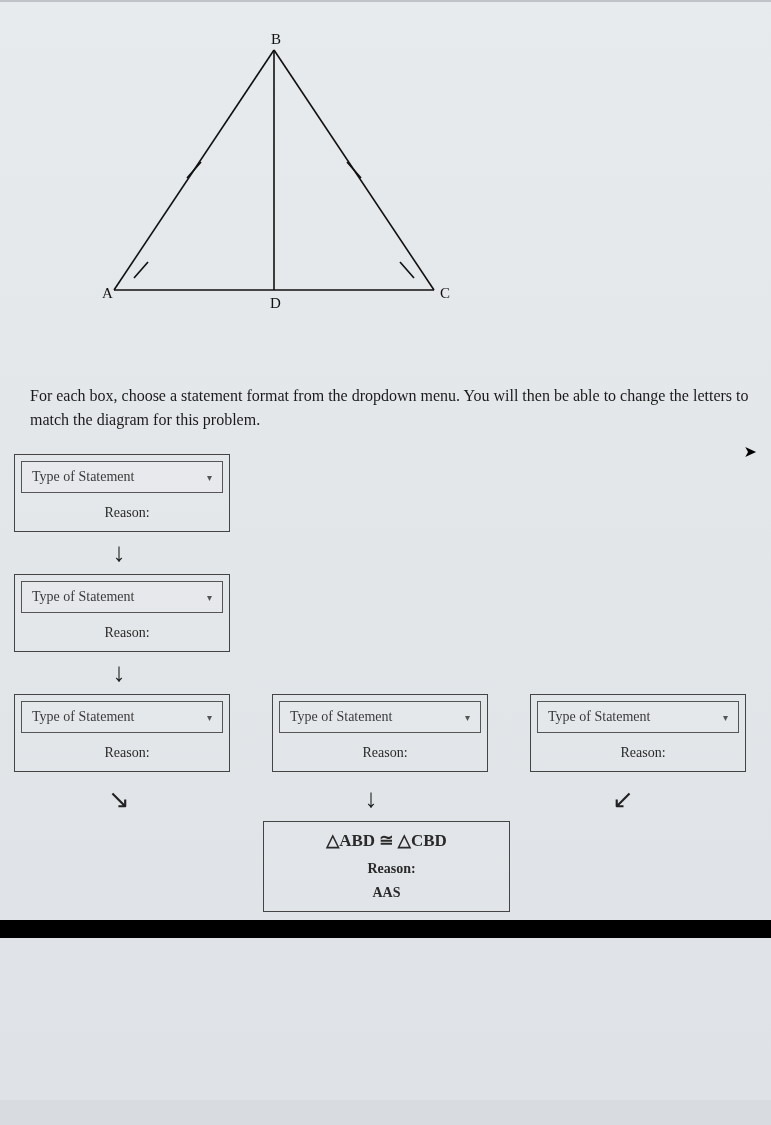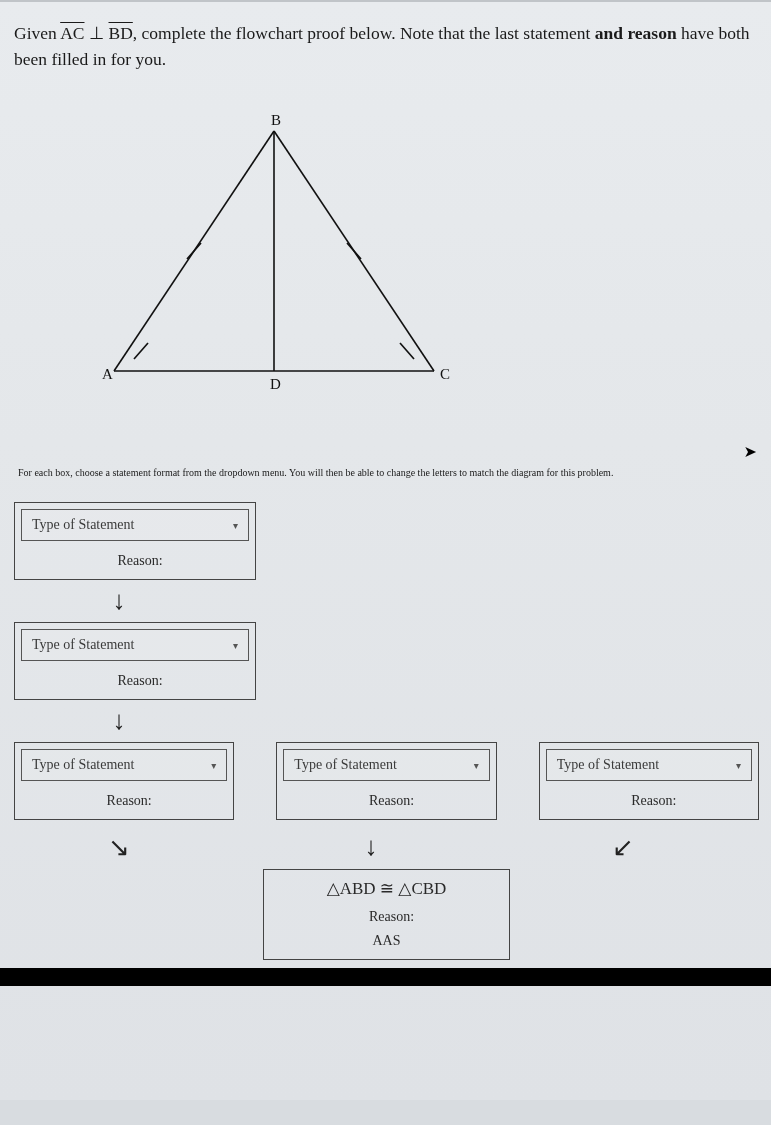--- a/index.html
+++ b/index.html
@@ -27,35 +27,35 @@
   .prompt .overline {
     text-decoration: overline;
   }
   .prompt b { font-weight: bold; }
   .diagram {
     width: 380px;
     height: 300px;
     margin: 10px 0 30px 60px;
   }
   .instructions {
-    font-size: 10px;
+    font-size: 16px;
     line-height: 1.5;
-    margin: 20px 0 22px 4px;
+    margin: 20px 0 22px 16px;
     color: #1a1a1a;
   }
   .flow {
     position: relative;
   }
   .box {
     border: 1.5px solid #444;
     background: rgba(255,255,255,0.05);
-    width: 242px;
+    width: 216px;
     padding: 0;
   }
-  .box.final { width: 250px; }
+  .box.final { width: 250px; font-weight: bold; }
   .dropdown {
     border: 1px solid #555;
     margin: 6px 6px 4px 6px;
     padding: 7px 10px;
     font-size: 14px;
     color: #3a3a3a;
     position: relative;
     background: rgba(255,255,255,0.08);
   }
   .dropdown .caret {
@@ -116,23 +116,20 @@
     height: 18px;
     background: #000;
     margin: 8px -12px -10px -14px;
   }
 </style>
 </head>
 <body>
 
 <div class="page">
 
-  <div class="prompt">
-    <span>Given </span><span class="overline">AC</span><span> ⊥ </span><span class="overline">BD</span><span>, complete the flowchart proof below. Note that the last statement </span><b>and reason</b><span> have both been filled in for you.</span>
-  </div>
 
   <svg class="diagram" viewBox="0 0 380 300">
     <g stroke="#111" stroke-width="1.6" fill="none">
 
       <line x1="40" y1="260" x2="200" y2="20"></line>
       <line x1="200" y1="20" x2="360" y2="260"></line>
       <line x1="40" y1="260" x2="360" y2="260"></line>
 
       <line x1="200" y1="20" x2="200" y2="260"></line>
 

